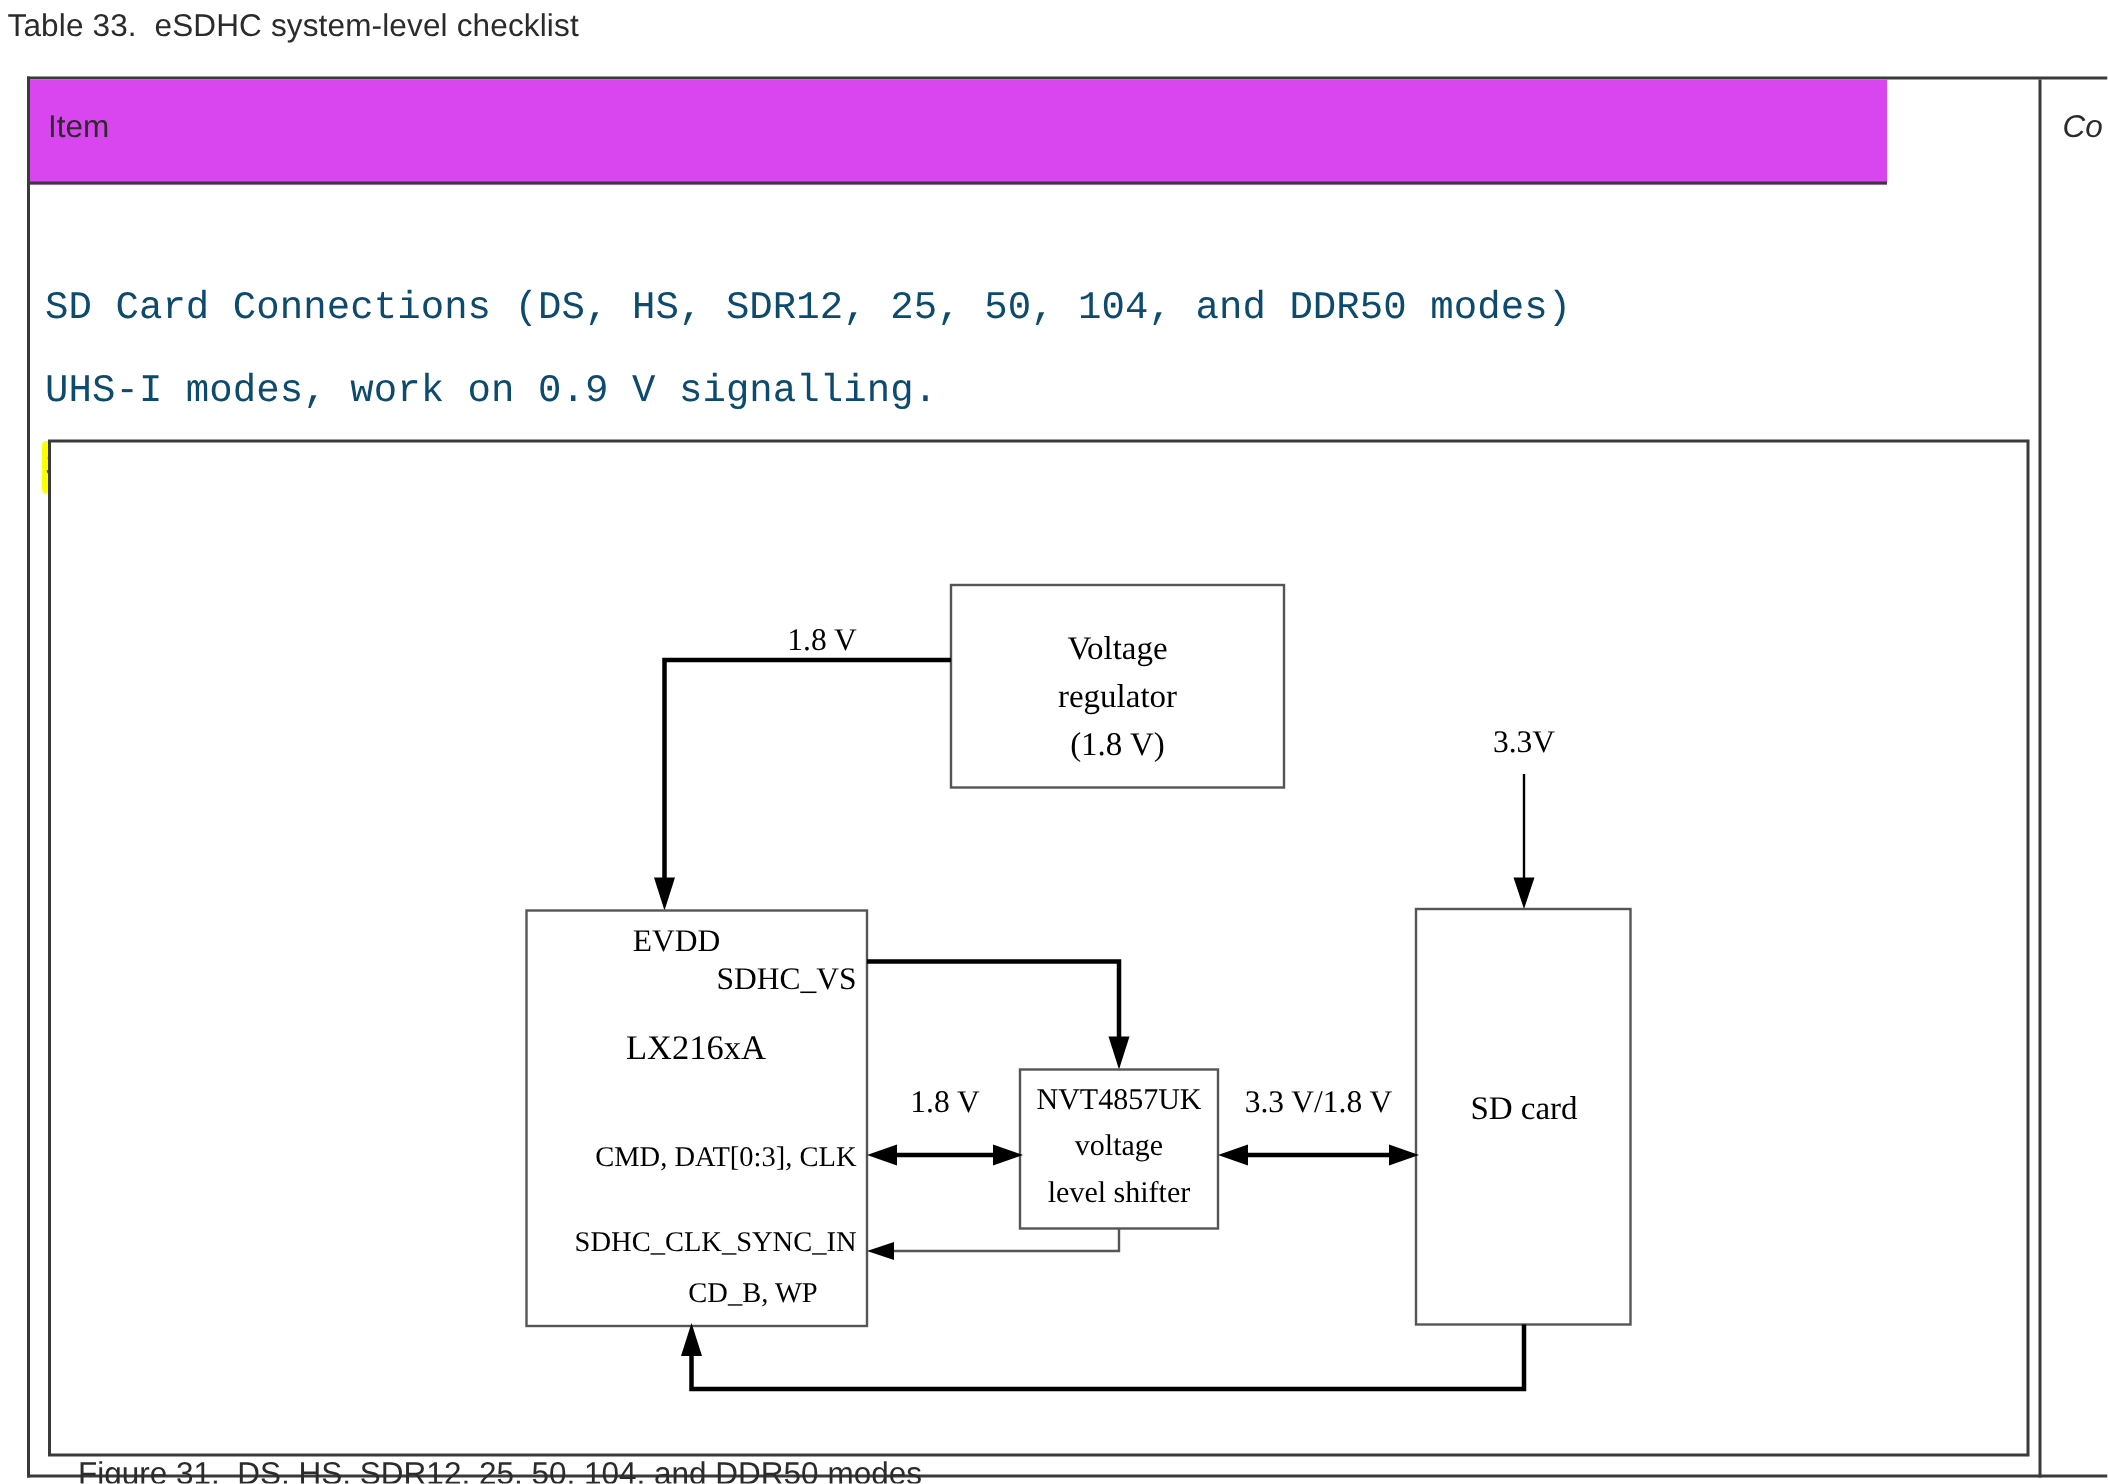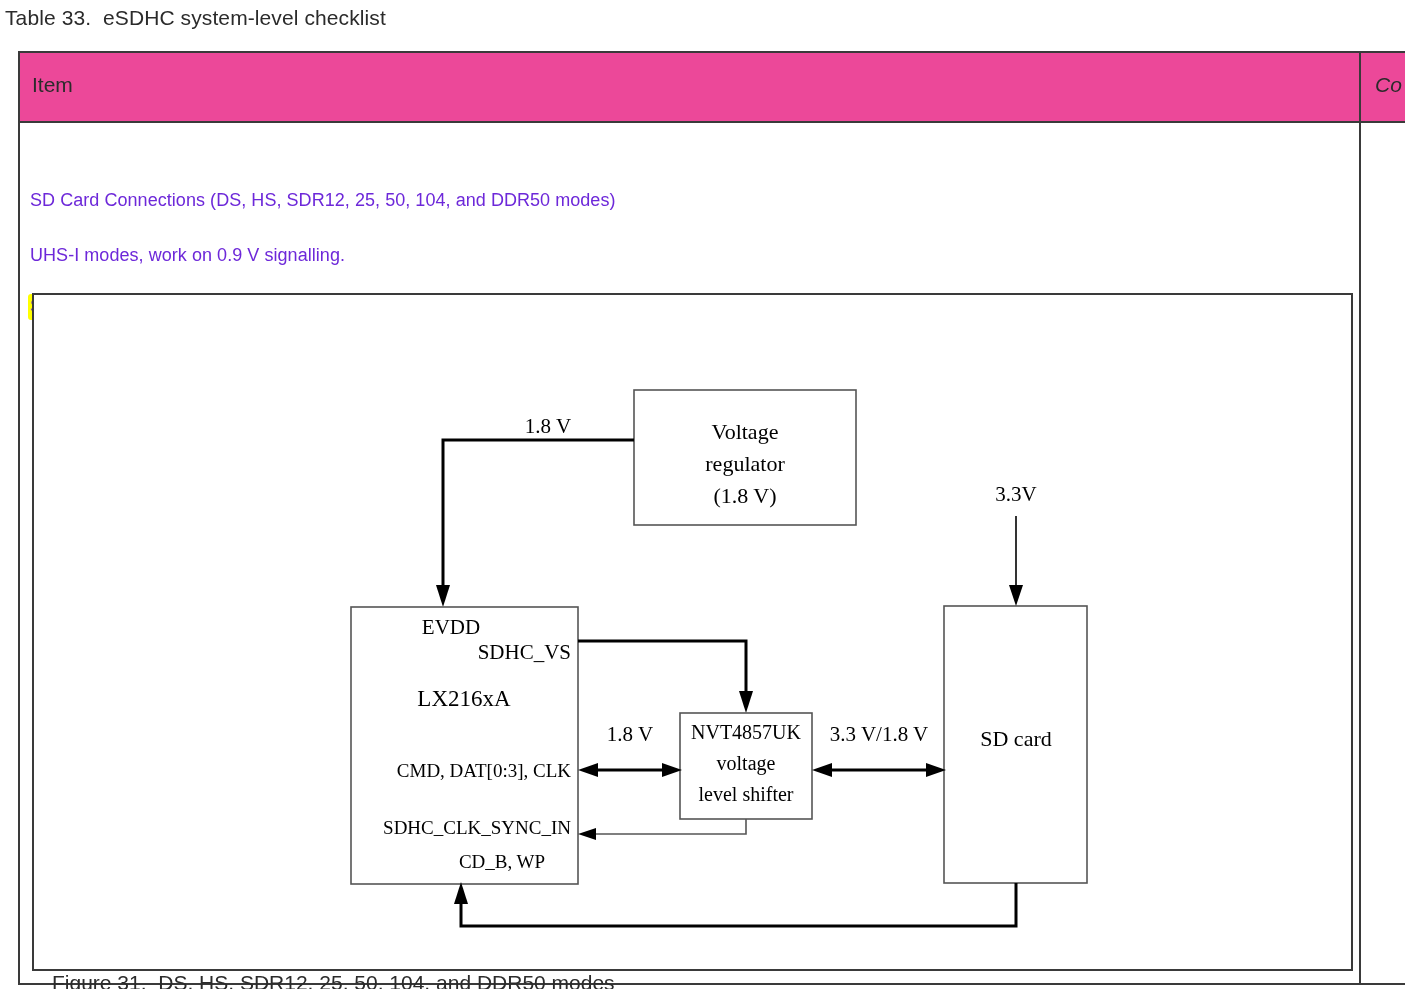--- a/index.html
+++ b/index.html
@@ -42,23 +42,23 @@
     width: 1387px;
     height: 934px;
     box-sizing: border-box;
     border: 2px solid #3a3a3a;
     border-right: none;
   }
   #table-header-row {
     position: absolute;
     left: 2px;
     top: 2px;
-    width: 1385px;
+    width: 1238px;
     height: 70px;
-    background: #ec4899;
+    background: #d946ef;
     border-bottom: 2px solid #3a3a3a;
     box-sizing: border-box;
   }
   #header-cell-item {
     position: absolute;
     left: 12px;
     top: 20px;
     font-size: 21px;
     color: #2b2b2b;
   }
@@ -76,24 +76,25 @@
     left: 1341px;
     top: 2px;
     width: 2px;
     height: 932px;
     background: #3a3a3a;
   }
 
   
   .cell-line {
     position: absolute;
-    font-size: 18px;
-    color: #6d28d9;
+    font-size: 26px;
+    color: #0c4a6e;
     white-space: nowrap;
     letter-spacing: 0.05px;
+    font-family: Liberation Mono, monospace;
   }
   #body-line-1 { left: 12px; top: 139px; }
   #body-line-2 { left: 12px; top: 194px; }
   #body-line-3 {
     left: 10px;
     top: 243px;
     background: #ffff00;
     padding: 2px 3px 3px 2px;
     border-radius: 3px;
   }

